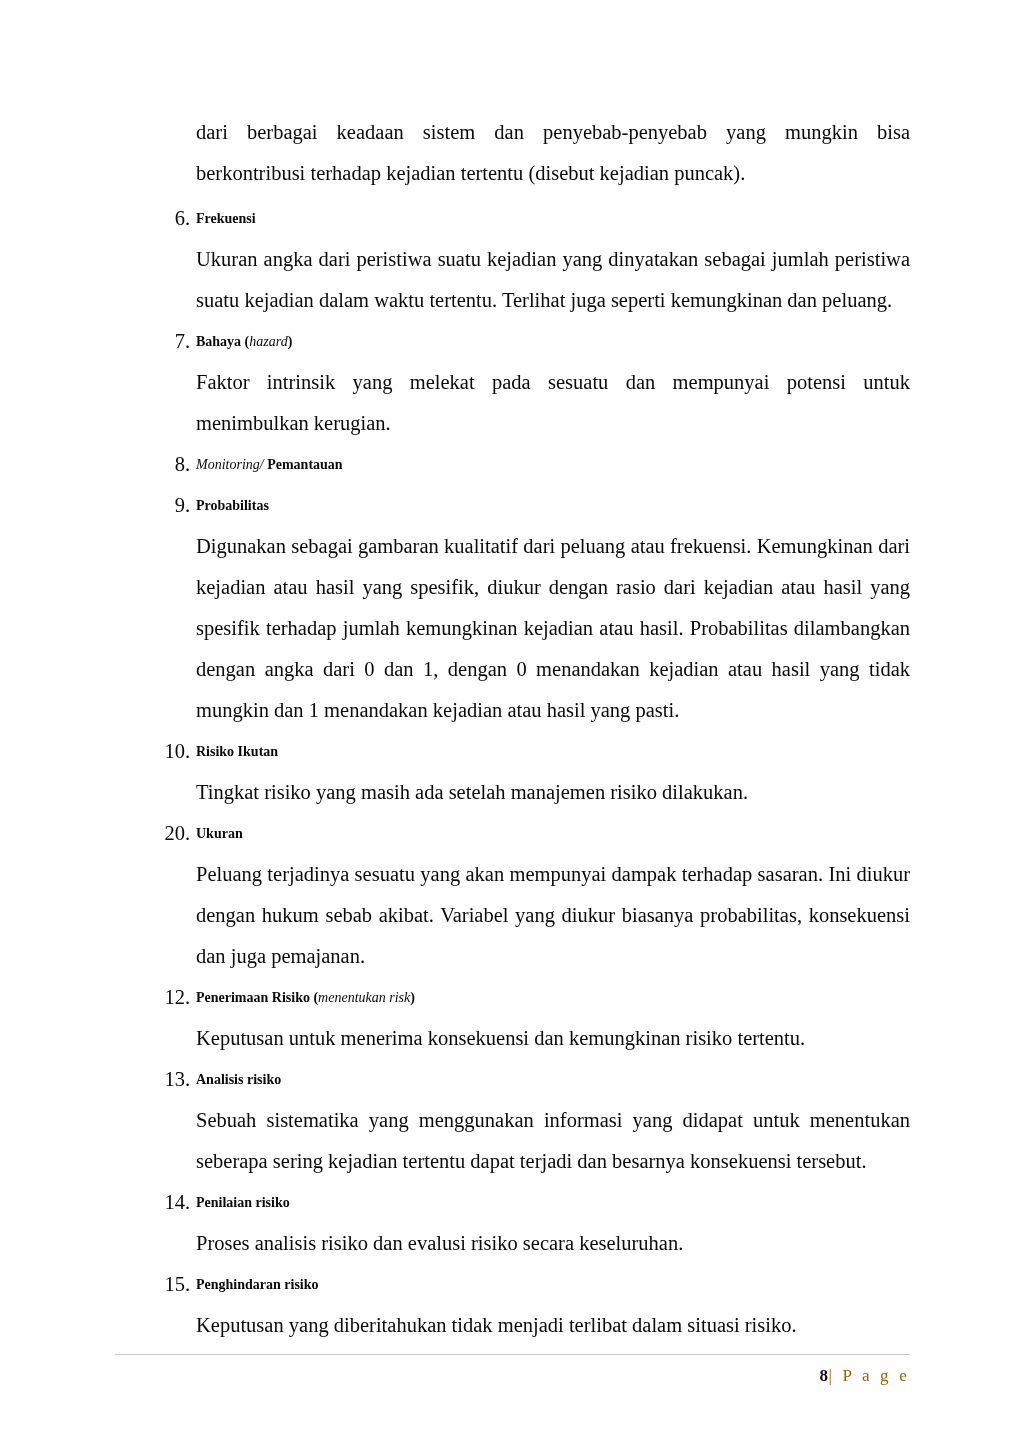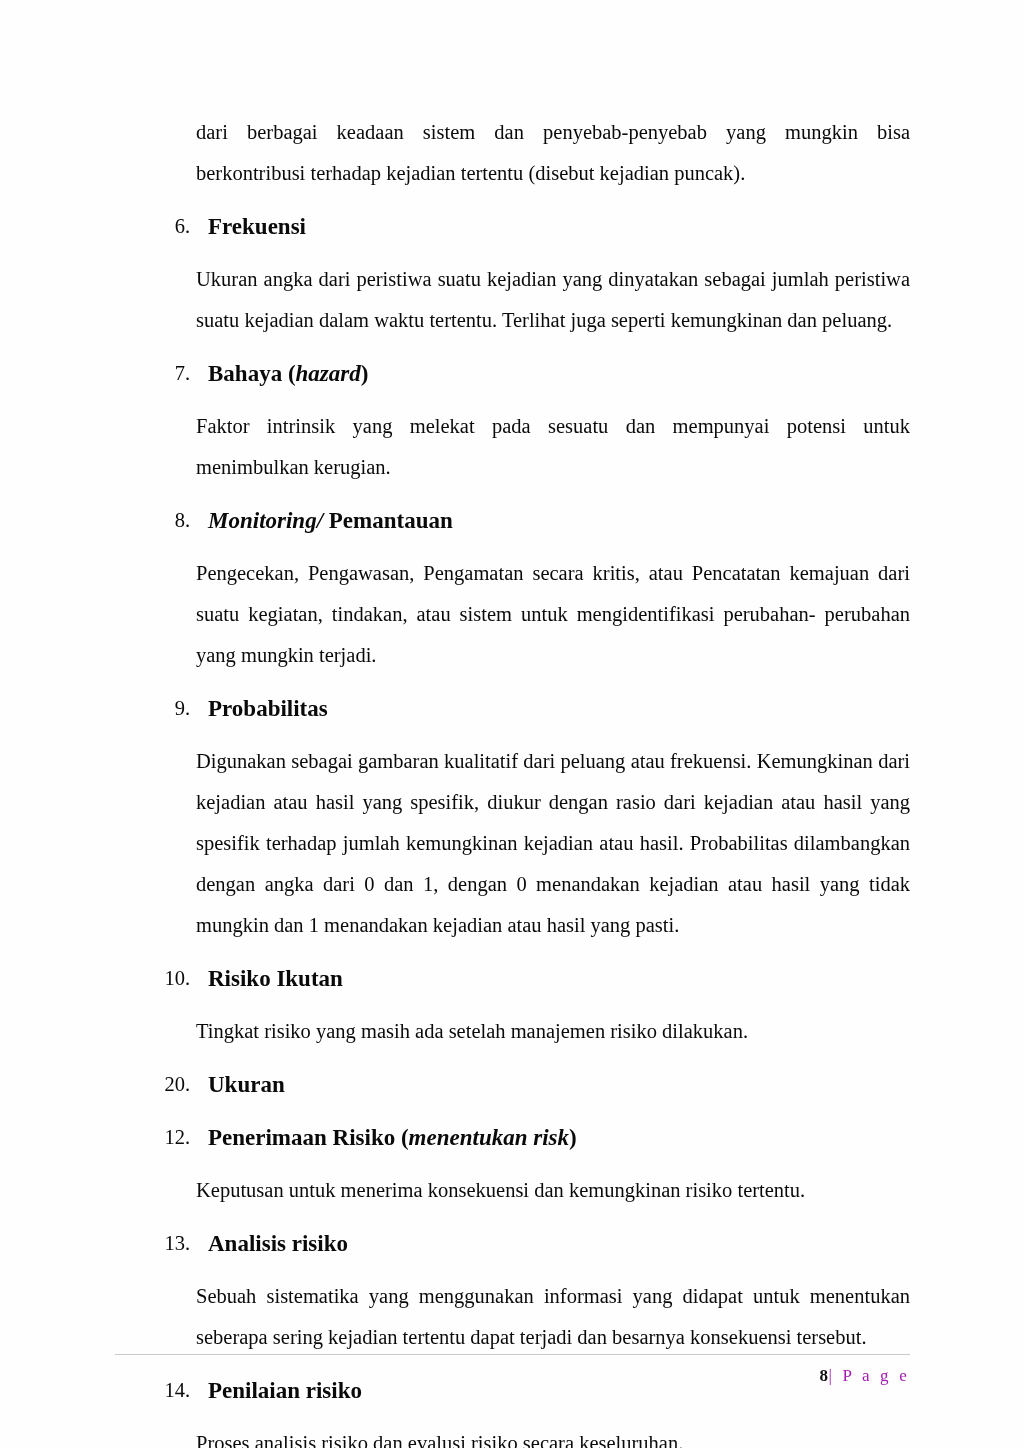--- a/index.html
+++ b/index.html
@@ -54,29 +54,29 @@
     left: 0;
     top: 0;
     width: 30px;
     text-align: right;
     font-size: 20.5px;
     line-height: 41px;
     font-weight: normal;
     color: #0a0a0a;
   }
   .term {
-    font-size: 23px;
+    font-size: 14px;
     line-height: 41px;
     font-weight: bold;
-    margin: 12px;
+    margin: 0;
     white-space: nowrap;
   }
   .term i {
     font-style: italic;
-    font-weight: bold;
+    font-weight: normal;
   }
   .desc {
     font-size: 20.5px;
     line-height: 41px;
     margin: 0;
     width: 714px;
     text-align: justify;
     text-justify: inter-word;
     text-align-last: left;
     hyphens: none;
@@ -98,21 +98,21 @@
     padding-top: 11px;
     font-size: 17px;
     line-height: 20px;
   }
   .footer-text .pg {
     font-weight: bold;
     color: #111111;
     letter-spacing: 0.5px;
   }
   .footer-text .lbl {
-    color: #a21caf;
+    color: #a16207;
     letter-spacing: 3.2px;
     font-weight: normal;
   }
 </style>
 </head>
 <body>
 
 <div class="page">
 
   <div class="content">
@@ -126,35 +126,35 @@
           <p class="desc">Ukuran angka dari peristiwa suatu kejadian yang dinyatakan sebagai jumlah peristiwa suatu kejadian dalam waktu tertentu. Terlihat juga seperti kemungkinan dan peluang.</p>
         </li>
         <li class="item">
           <span class="num">7.</span>
           <div class="term"><span>Bahaya (</span><i>hazard</i><span>)</span></div>
           <p class="desc">Faktor intrinsik yang melekat pada sesuatu dan mempunyai potensi untuk menimbulkan kerugian.</p>
         </li>
         <li class="item">
           <span class="num">8.</span>
           <div class="term"><span></span><i>Monitoring/</i><span> Pemantauan</span></div>
-          <p class="desc">Pengecekan, Pengawasan, Pengamatan secara kritis, atau Pencatatan kemajuan dari suatu kegiatan, tindakan, atau sistem untuk mengidentifikasi perubahan- perubahan yang mungkin terjadi.</p>
         </li>
         <li class="item">
           <span class="num">9.</span>
           <div class="term"><span>Probabilitas</span><i></i><span></span></div>
           <p class="desc">Digunakan sebagai gambaran kualitatif dari peluang atau frekuensi. Kemungkinan dari kejadian atau hasil yang spesifik, diukur dengan rasio dari kejadian atau hasil yang spesifik terhadap jumlah kemungkinan kejadian atau hasil. Probabilitas dilambangkan dengan angka dari 0 dan 1, dengan 0 menandakan kejadian atau hasil yang tidak mungkin dan 1 menandakan kejadian atau hasil yang pasti.</p>
         </li>
         <li class="item">
           <span class="num">10.</span>
           <div class="term"><span>Risiko Ikutan</span><i></i><span></span></div>
           <p class="desc">Tingkat risiko yang masih ada setelah manajemen risiko dilakukan.</p>
         </li>
         <li class="item">
           <span class="num">20.</span>
           <div class="term"><span>Ukuran</span><i></i><span></span></div>
+          <p class="desc">Peluang terjadinya sesuatu yang akan mempunyai dampak terhadap sasaran. Ini diukur dengan hukum sebab akibat. Variabel yang diukur biasanya probabilitas, konsekuensi dan juga pemajanan.</p>
         </li>
         <li class="item">
           <span class="num">12.</span>
           <div class="term"><span>Penerimaan Risiko (</span><i>menentukan risk</i><span>)</span></div>
           <p class="desc">Keputusan untuk menerima konsekuensi dan kemungkinan risiko tertentu.</p>
         </li>
         <li class="item">
           <span class="num">13.</span>
           <div class="term"><span>Analisis risiko</span><i></i><span></span></div>
           <p class="desc">Sebuah sistematika yang menggunakan informasi yang didapat untuk menentukan seberapa sering kejadian tertentu dapat terjadi dan besarnya konsekuensi tersebut.</p>

